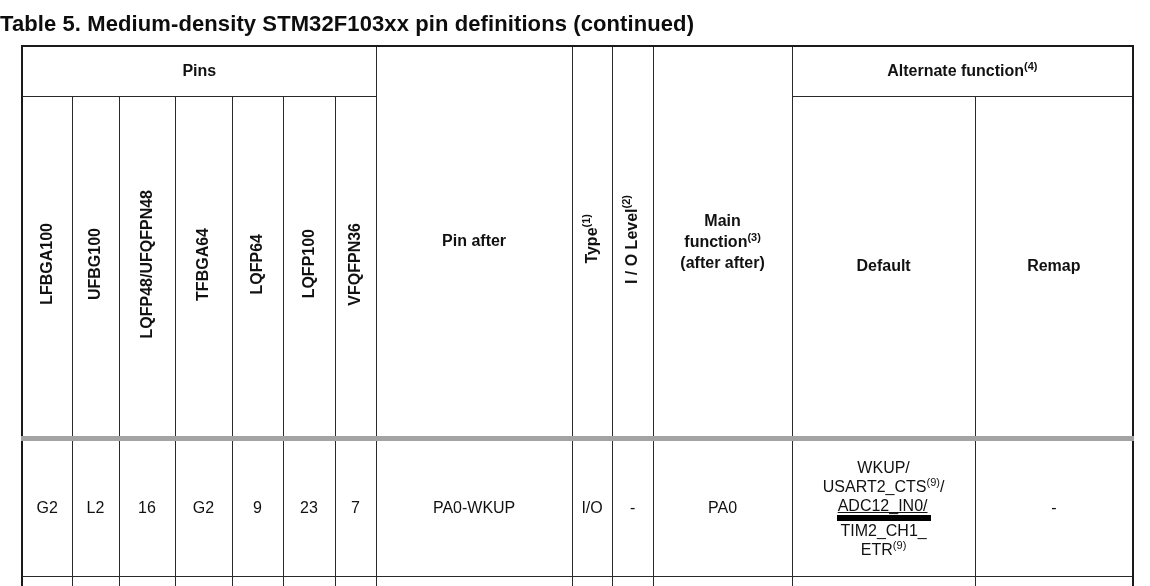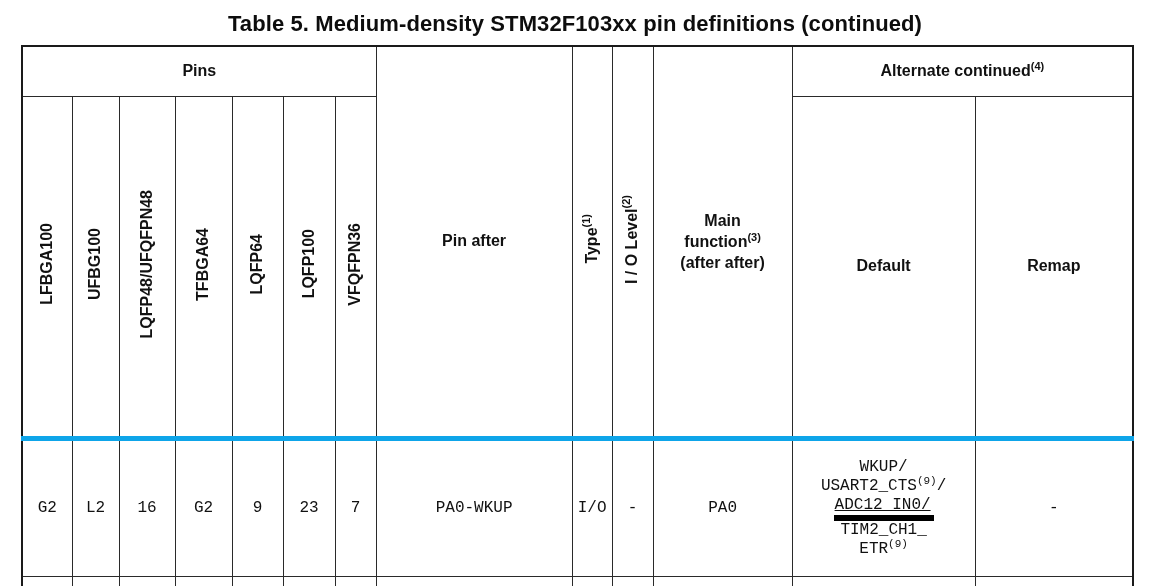--- a/index.html
+++ b/index.html
@@ -11,21 +11,21 @@
     background: #ffffff;
     overflow: hidden;
     font-family: "Liberation Sans", sans-serif;
     color: #111111;
   }
   .doc-title {
     position: absolute;
     top: 11px;
     left: 0;
     width: 1150px;
-    text-align: center;
+    text-align: left;
     font-size: 22px;
     font-weight: bold;
     color: #0d0d0d;
     letter-spacing: 0.1px;
   }
   table.pin-table {
     position: absolute;
     left: 21px;
     top: 45px;
     width: 1111px;
@@ -70,21 +70,21 @@
   .multiline { line-height: 21px; font-weight: bold; }
   td.data-cell { font-weight: normal; }
   .default-lines { line-height: 19px; font-weight: normal; }
   .heavy-underline {
     display: inline-block;
     text-decoration: underline;
     border-bottom: 6px solid #000000;
     padding: 0 3px 1px 1px;
     line-height: 17px;
   }
-  tr.data-row td { border-top: 5px solid #0ea5e9; font-family: Liberation Mono, monospace; }
+  tr.data-row td { border-top: 5px solid #a3a3a3; }
   tr.stub-row td { border-bottom: none; }
 </style>
 </head>
 <body>
 
 <div class="page">
 
   <div class="doc-title">Table 5. Medium-density STM32F103xx pin definitions (continued)</div>
 
   <table class="pin-table">
@@ -117,21 +117,21 @@
         <span class="vtext"><span>I / O Level</span><sup>(2)</sup></span>
       </th>
       <th rowspan="2">
         <div class="multiline">
           <div>Main</div>
           <div><span>function</span><sup>(3)</sup></div>
           <div>(after after)</div>
         </div>
       </th>
       <th colspan="2" class="group-cell">
-        <span>Alternate continued</span><sup>(4)</sup>
+        <span>Alternate function</span><sup>(4)</sup>
       </th>
     </tr>
 
     <tr class="header-row">
       <th>
         <span class="vtext">LFBGA100</span></th>
       <th>
         <span class="vtext">UFBG100</span></th>
       <th>
         <span class="vtext">LQFP48/UFQFPN48</span></th>

